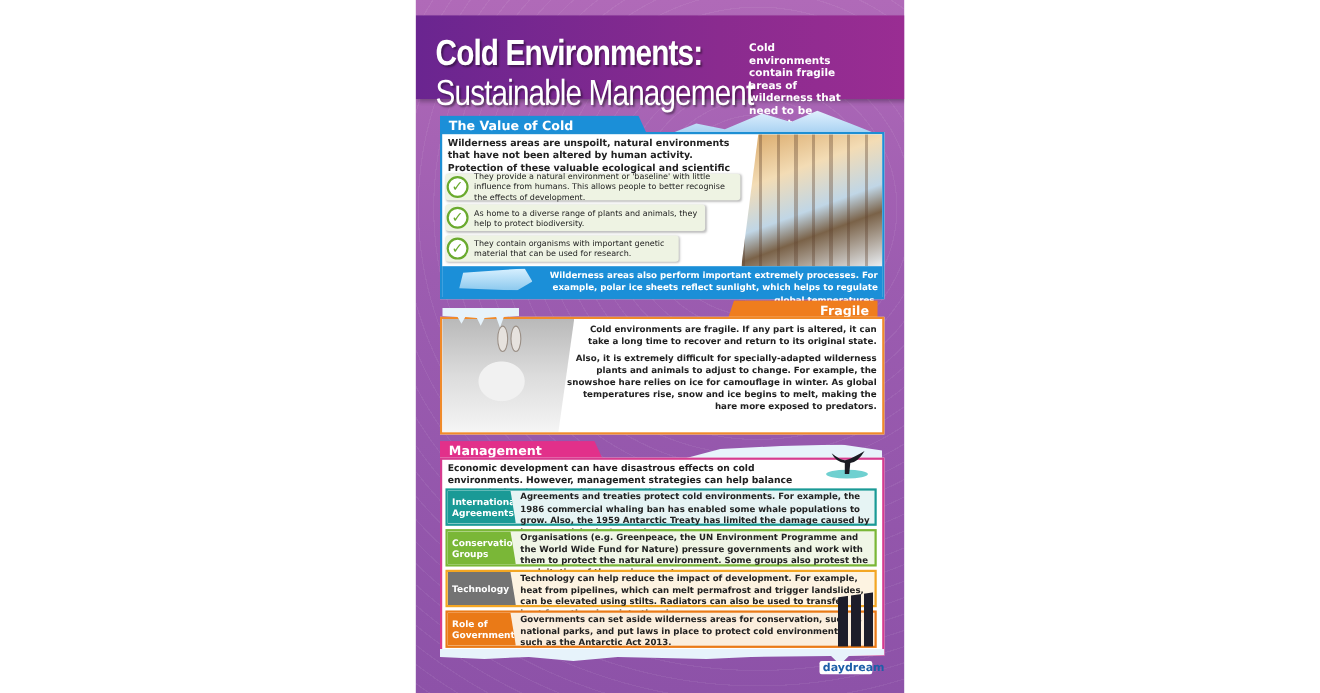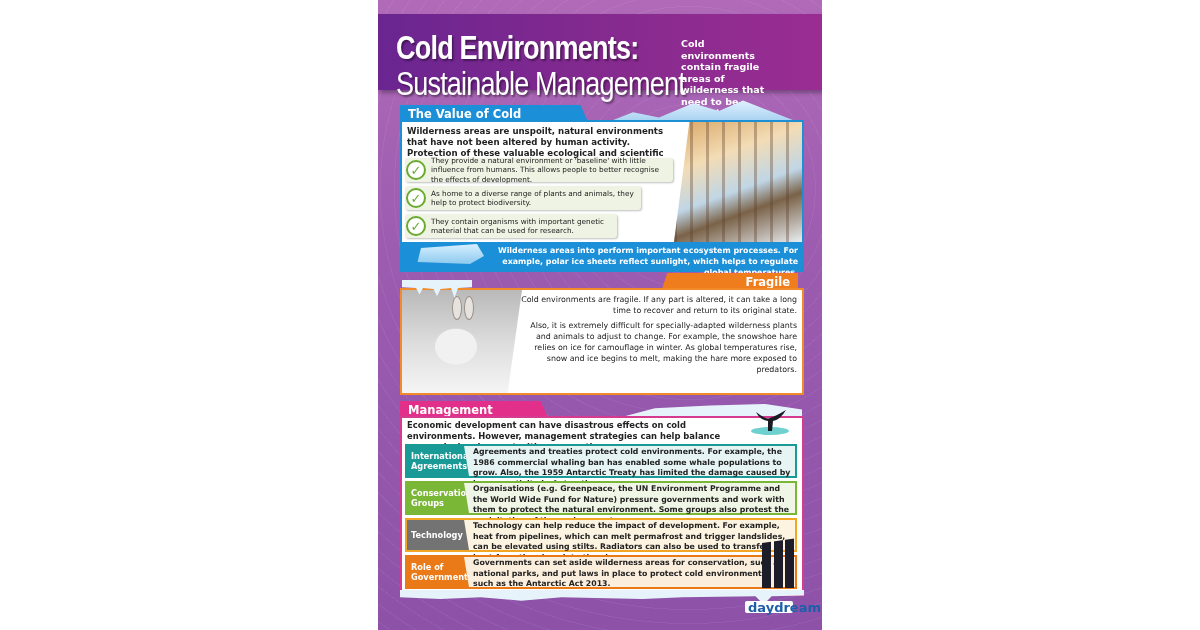--- a/index.html
+++ b/index.html
@@ -52,36 +52,36 @@
   .ice-floe { position:absolute; left:12px; top:2px; width:70px; height:20px; background:linear-gradient(180deg,#d8f0ff,#8cc9ee); clip-path:polygon(10% 20%, 90% 0, 100% 60%, 80% 100%, 5% 90%); }
   .s1-bottom-text { position:absolute; left:90px; top:3px; width:306px; color:#fff; font-weight:bold; font-size:7.9px; line-height:11px; text-align:right; }
   
   .s2 { top:288px; height:103px; background:#fff; border:2px solid #f08a2a; }
   .s2-header { left:278px; top:273px; background:#ef7d1e; width:126px; text-align:right; clip-path: polygon(8% 0, 100% 0, 100% 100%, 0 100%); }
   .hare-img { position:absolute; left:0; top:0; width:120px; height:103px;
     background: radial-gradient(ellipse at 45% 55%, #f1f1f1 0 22%, transparent 23%), linear-gradient(180deg,#b9b9b9 0%,#dcdcdc 50%,#f5f5f5 100%);
     clip-path: polygon(0 0, 100% 0, 88% 100%, 0 100%); }
   .hare-ear { position:absolute; width:8px; height:22px; background:#e6e2de; border:1px solid #9a8f86; border-radius:50%; top:6px; }
   .icicles { position:absolute; left:0; top:-10px; width:70px; height:18px; background:#e7f3fb; clip-path: polygon(0 0, 100% 0, 100% 40%, 80% 45%, 75% 100%, 70% 45%, 55% 50%, 50% 90%, 45% 50%, 30% 45%, 25% 80%, 20% 45%, 0 40%); }
-  .s2-text { position:absolute; right:5px; top:4px; width:282px; text-align:right; font-weight:normal; color:#222; font-size:7.9px; line-height:11px; }
+  .s2-text { position:absolute; right:5px; top:4px; width:282px; text-align:right; font-weight:bold; color:#222; font-size:7.9px; line-height:11px; }
   .s2-text p { margin:0 0 4px 0; }
   
   .s3 { top:416px; height:176px; background:#fff; border:2px solid #d63b8f; }
   .s3-header { left:22px; top:401px; background:#e2308a; width:140px; clip-path: polygon(0 0, 90% 0, 100% 100%, 0 100%); }
   .snow-top { position:absolute; left:240px; top:404px; width:184px; height:14px; background:#e7f3fb; clip-path: polygon(0 100%, 20% 30%, 50% 10%, 80% 0, 100% 40%, 100% 100%); }
   .whale { position:absolute; left:372px; top:410px; width:40px; height:26px; }
   .s3-intro { position:absolute; left:5px; top:2px; width:330px; font-size:8.4px; line-height:11px; font-weight:bold; color:#222; }
   .strategy { position:absolute; left:3px; width:392px; height:34px; display:flex; border:2px solid; box-sizing:border-box; }
   .strategy-label { width:62px; flex:none; color:#fff; font-weight:bold; font-size:8.2px; line-height:10px; display:flex; align-items:center; padding-left:4px; box-sizing:border-box; clip-path: polygon(0 0, 92% 0, 100% 100%, 0 100%); }
   .strategy-text { padding:1px 4px; font-size:7.8px; line-height:10.5px; font-weight:bold; color:#222; }
   .penguins { position:absolute; right:4px; bottom:6px; width:40px; height:50px;
     background: linear-gradient(90deg, transparent 0 10%, #1d1d2a 10% 32%, transparent 32% 40%, #1d1d2a 40% 62%, transparent 62% 68%, #1d1d2a 68% 90%, transparent 90%);
     clip-path: polygon(0 100%, 10% 10%, 100% 0, 100% 100%); }
   .snow-bottom { position:absolute; left:22px; top:590px; width:404px; height:18px; background:#e7f3fb; clip-path: polygon(0 0, 100% 0, 100% 30%, 92% 35%, 90% 80%, 88% 35%, 70% 40%, 60% 50%, 40% 40%, 30% 60%, 20% 40%, 10% 50%, 0 40%); }
-  .logo { position:absolute; left:745px; top:601px; width:48px; height:12px; background:#fff; border-radius:2px; display:flex; align-items:center; font-size:13px; color:#1d5fa8; font-weight:bold; }
+  .logo { position:absolute; left:745px; top:601px; width:48px; height:12px; background:#fff; border-radius:2px; display:flex; align-items:center; font-size:10px; color:#1d5fa8; font-weight:bold; }
   .logo-icon { width:9px; height:8px; background:#f3a623; border-radius:2px; margin:0 2px 0 1px; }
 </style>
 </head>
 <body>
 
 <div class="poster">
 
   <div class="title-banner">
     <div class="title-main">
       <div>Cold Environments:</div>
@@ -102,21 +102,21 @@
     <div class="check-item" style="top:64px; width:236px;">
       <span class="check-icon">✓</span>
       <span class="check-text">As home to a diverse range of plants and animals, they help to protect biodiversity.</span>
     </div>
     <div class="check-item" style="top:92px; width:212px;">
       <span class="check-icon">✓</span>
       <span class="check-text">They contain organisms with important genetic material that can be used for research.</span>
     </div>
     <div class="s1-bottom">
       <div class="ice-floe"></div>
-      <div class="s1-bottom-text">Wilderness areas into perform important ecosystem processes. For example, polar ice sheets reflect sunlight, which helps to regulate global temperatures.</div>
+      <div class="s1-bottom-text">Wilderness areas also perform important extremely processes. For example, polar ice sheets reflect sunlight, which helps to regulate global temperatures.</div>
     </div>
   </div>
 
   <div class="sec-header s2-header">Fragile Environments</div>
   <div class="section s2">
     <div class="hare-img">
       <div class="hare-ear" style="left:50px;"></div>
       <div class="hare-ear" style="left:62px;"></div>
     </div>
     <div class="icicles"></div>

